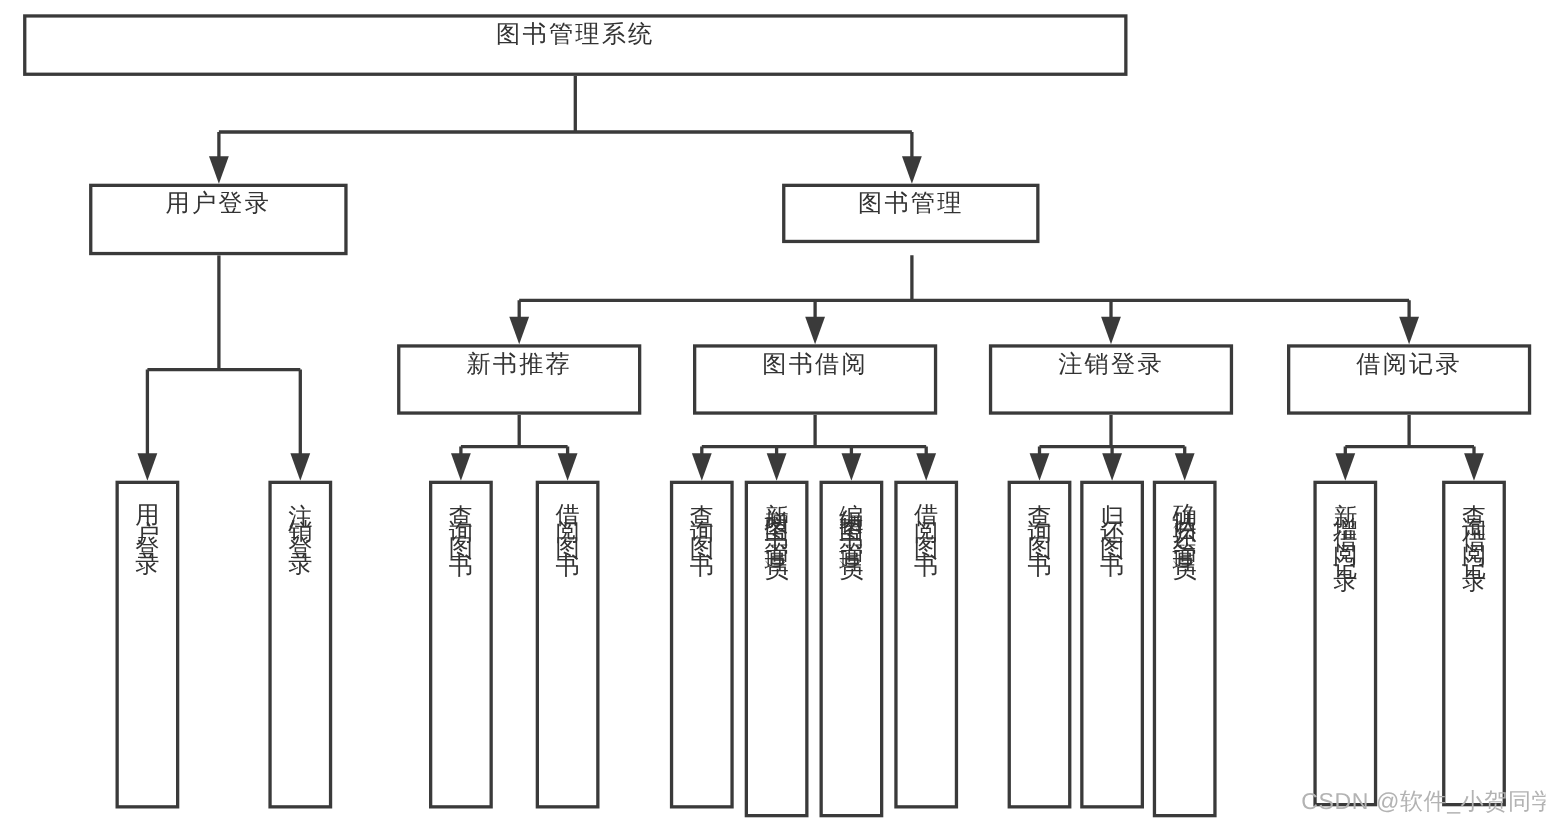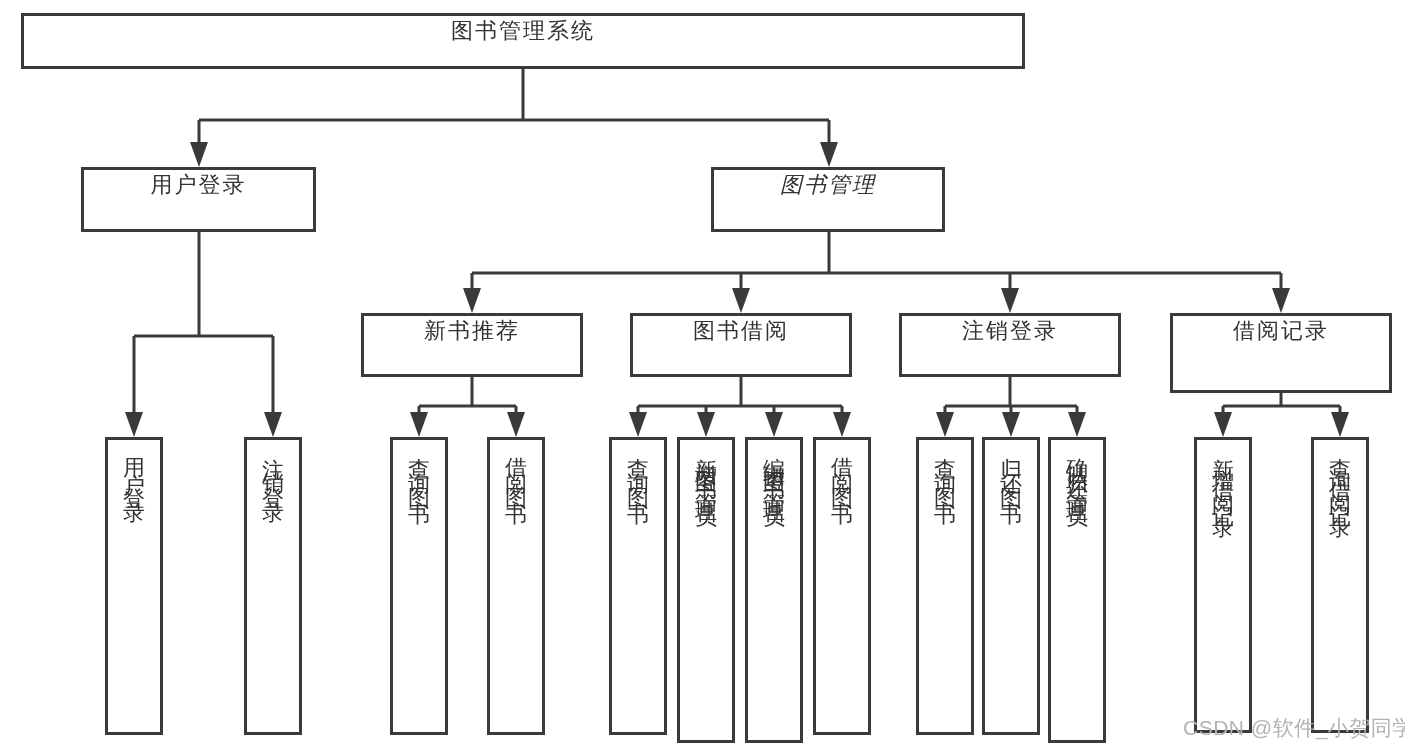--- a/index.html
+++ b/index.html
@@ -83,34 +83,34 @@
     <polygon points="1331,412 1349,412 1340,437"></polygon>
   </svg>
 
   <div class="node h-node" style="left:21px;top:13px;width:1004px;height:56px;">
     <span>图书管理系统</span>
   </div>
 
   <div class="node h-node" style="left:81px;top:167px;width:235px;height:65px;">
     <span>用户登录</span>
   </div>
-  <div class="node h-node" style="left:711px;top:167px;width:234px;height:65px;font-style:italic;">
+  <div class="node h-node" style="left:711px;top:167px;width:234px;height:54px;">
     <span>图书管理</span>
   </div>
 
   <div class="node h-node" style="left:630px;top:313px;width:222px;height:64px;">
     <span>图书借阅</span>
   </div>
   <div class="node h-node" style="left:361px;top:313px;width:222px;height:64px;">
     <span>新书推荐</span>
   </div>
   <div class="node h-node" style="left:899px;top:313px;width:222px;height:64px;">
     <span>注销登录</span>
   </div>
-  <div class="node h-node" style="left:1170px;top:313px;width:222px;height:80px;">
+  <div class="node h-node" style="left:1170px;top:313px;width:222px;height:64px;">
     <span>借阅记录</span>
   </div>
 
   <div class="node leaf sp4" style="left:105px;top:437px;width:58px;height:298px;">
     <span class="vtext">用户登录</span>
   </div>
   <div class="node leaf sp4" style="left:244px;top:437px;width:58px;height:298px;">
     <span class="vtext">注销登录</span>
   </div>
 

